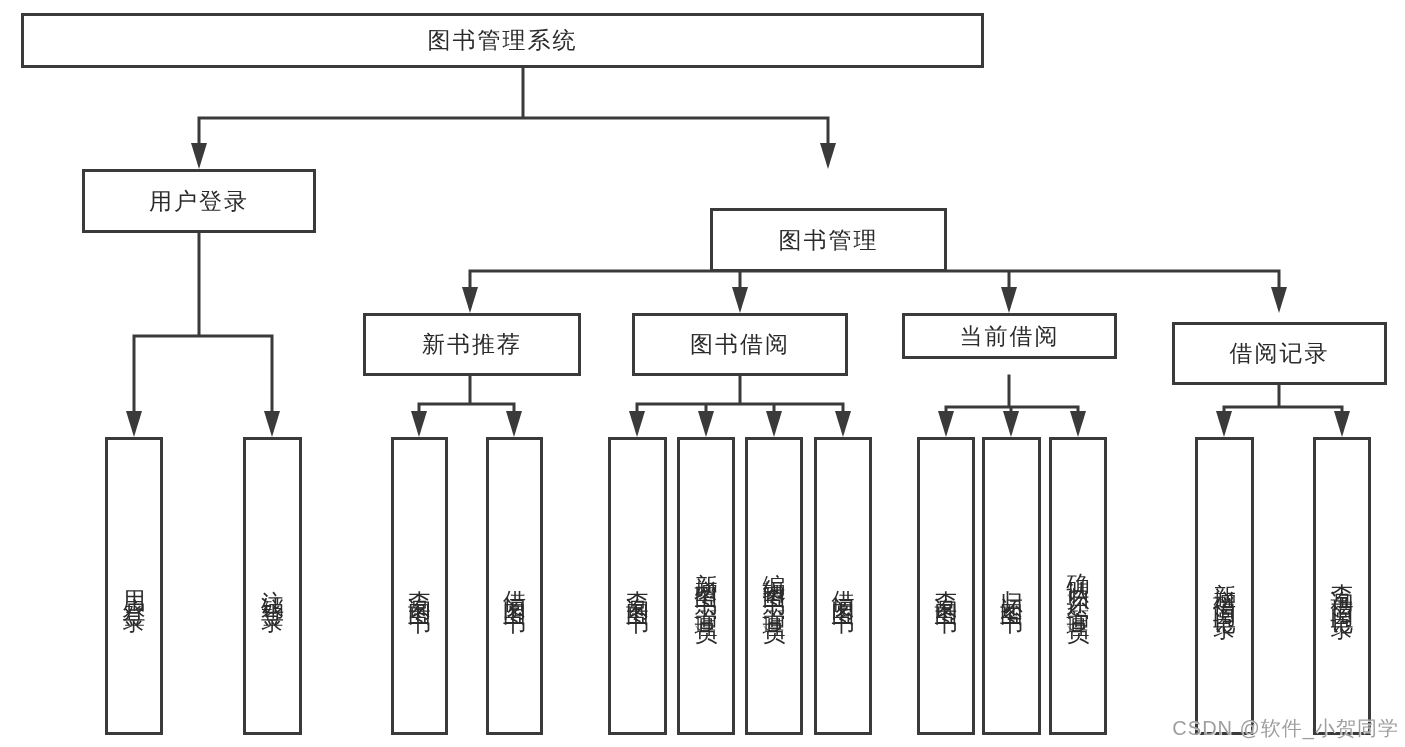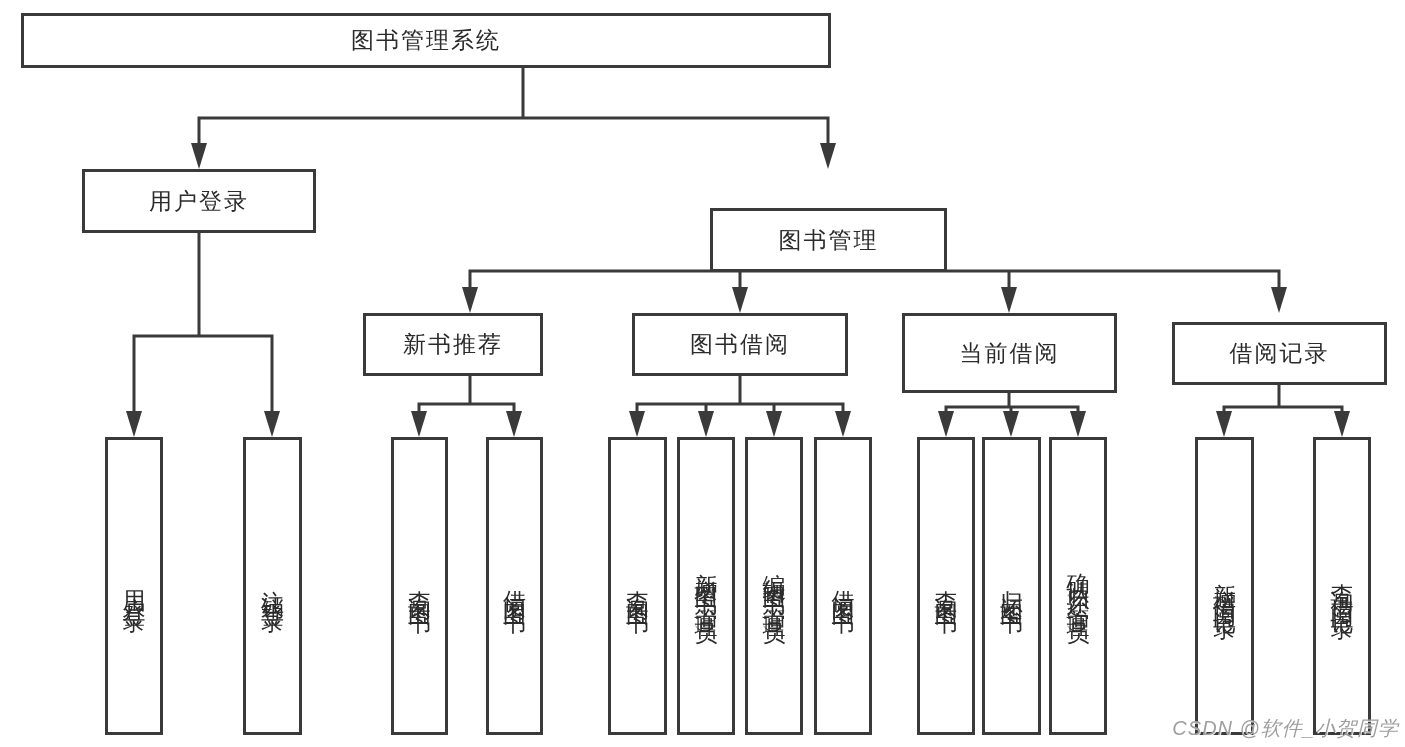--- a/index.html
+++ b/index.html
@@ -41,21 +41,20 @@
     color:#2b2b2b;
   }
   #watermark{
     position:absolute;
     right:6px;bottom:5px;
     font-size:20px;
     color:#9e9e9e;
     letter-spacing:1px;
     text-shadow:1px 1px 0 rgba(255,255,255,0.85);
     white-space:nowrap;
-    font-style:italic;
   }
 </style>
 </head>
 <body>
 
 <div id="canvas">
 
   <svg id="wires" viewBox="0 0 1405 747" xmlns="http://www.w3.org/2000/svg">
     <g stroke="#3a3a3a" stroke-width="3" fill="none" stroke-linecap="square">
 
@@ -92,38 +91,38 @@
       <polygon points="766,411 782,411 774,437"></polygon>
       <polygon points="835,411 851,411 843,437"></polygon>
       <polygon points="938,411 954,411 946,437"></polygon>
       <polygon points="1003,411 1019,411 1011,437"></polygon>
       <polygon points="1070,411 1086,411 1078,437"></polygon>
       <polygon points="1216,411 1232,411 1224,437"></polygon>
       <polygon points="1334,411 1350,411 1342,437"></polygon>
     </g>
   </svg>
 
-  <div class="hnode" style="left:21px;top:13px;width:810px;height:55px;">
+  <div class="hnode" style="left:21px;top:13px;width:963px;height:55px;">
     <span>图书管理系统</span>
   </div>
 
   <div class="hnode" style="left:82px;top:169px;width:234px;height:64px;">
     <span>用户登录</span>
   </div>
   <div class="hnode" style="left:710px;top:169px;width:237px;height:64px;margin-top:39px;">
     <span>图书管理</span>
   </div>
 
-  <div class="hnode" style="left:363px;top:313px;width:180px;height:63px;">
+  <div class="hnode" style="left:363px;top:313px;width:218px;height:63px;">
     <span>新书推荐</span>
   </div>
   <div class="hnode" style="left:632px;top:313px;width:216px;height:63px;">
     <span>图书借阅</span>
   </div>
-  <div class="hnode" style="left:902px;top:313px;width:215px;height:80px;">
+  <div class="hnode" style="left:902px;top:313px;width:215px;height:46px;">
     <span>当前借阅</span>
   </div>
   <div class="hnode" style="left:1172px;top:322px;width:215px;height:63px;">
     <span>借阅记录</span>
   </div>
 
   <div class="vnode" style="left:105px;width:58px;">
     <span>用户登录</span>
   </div>
   <div class="vnode" style="left:243px;width:59px;">

